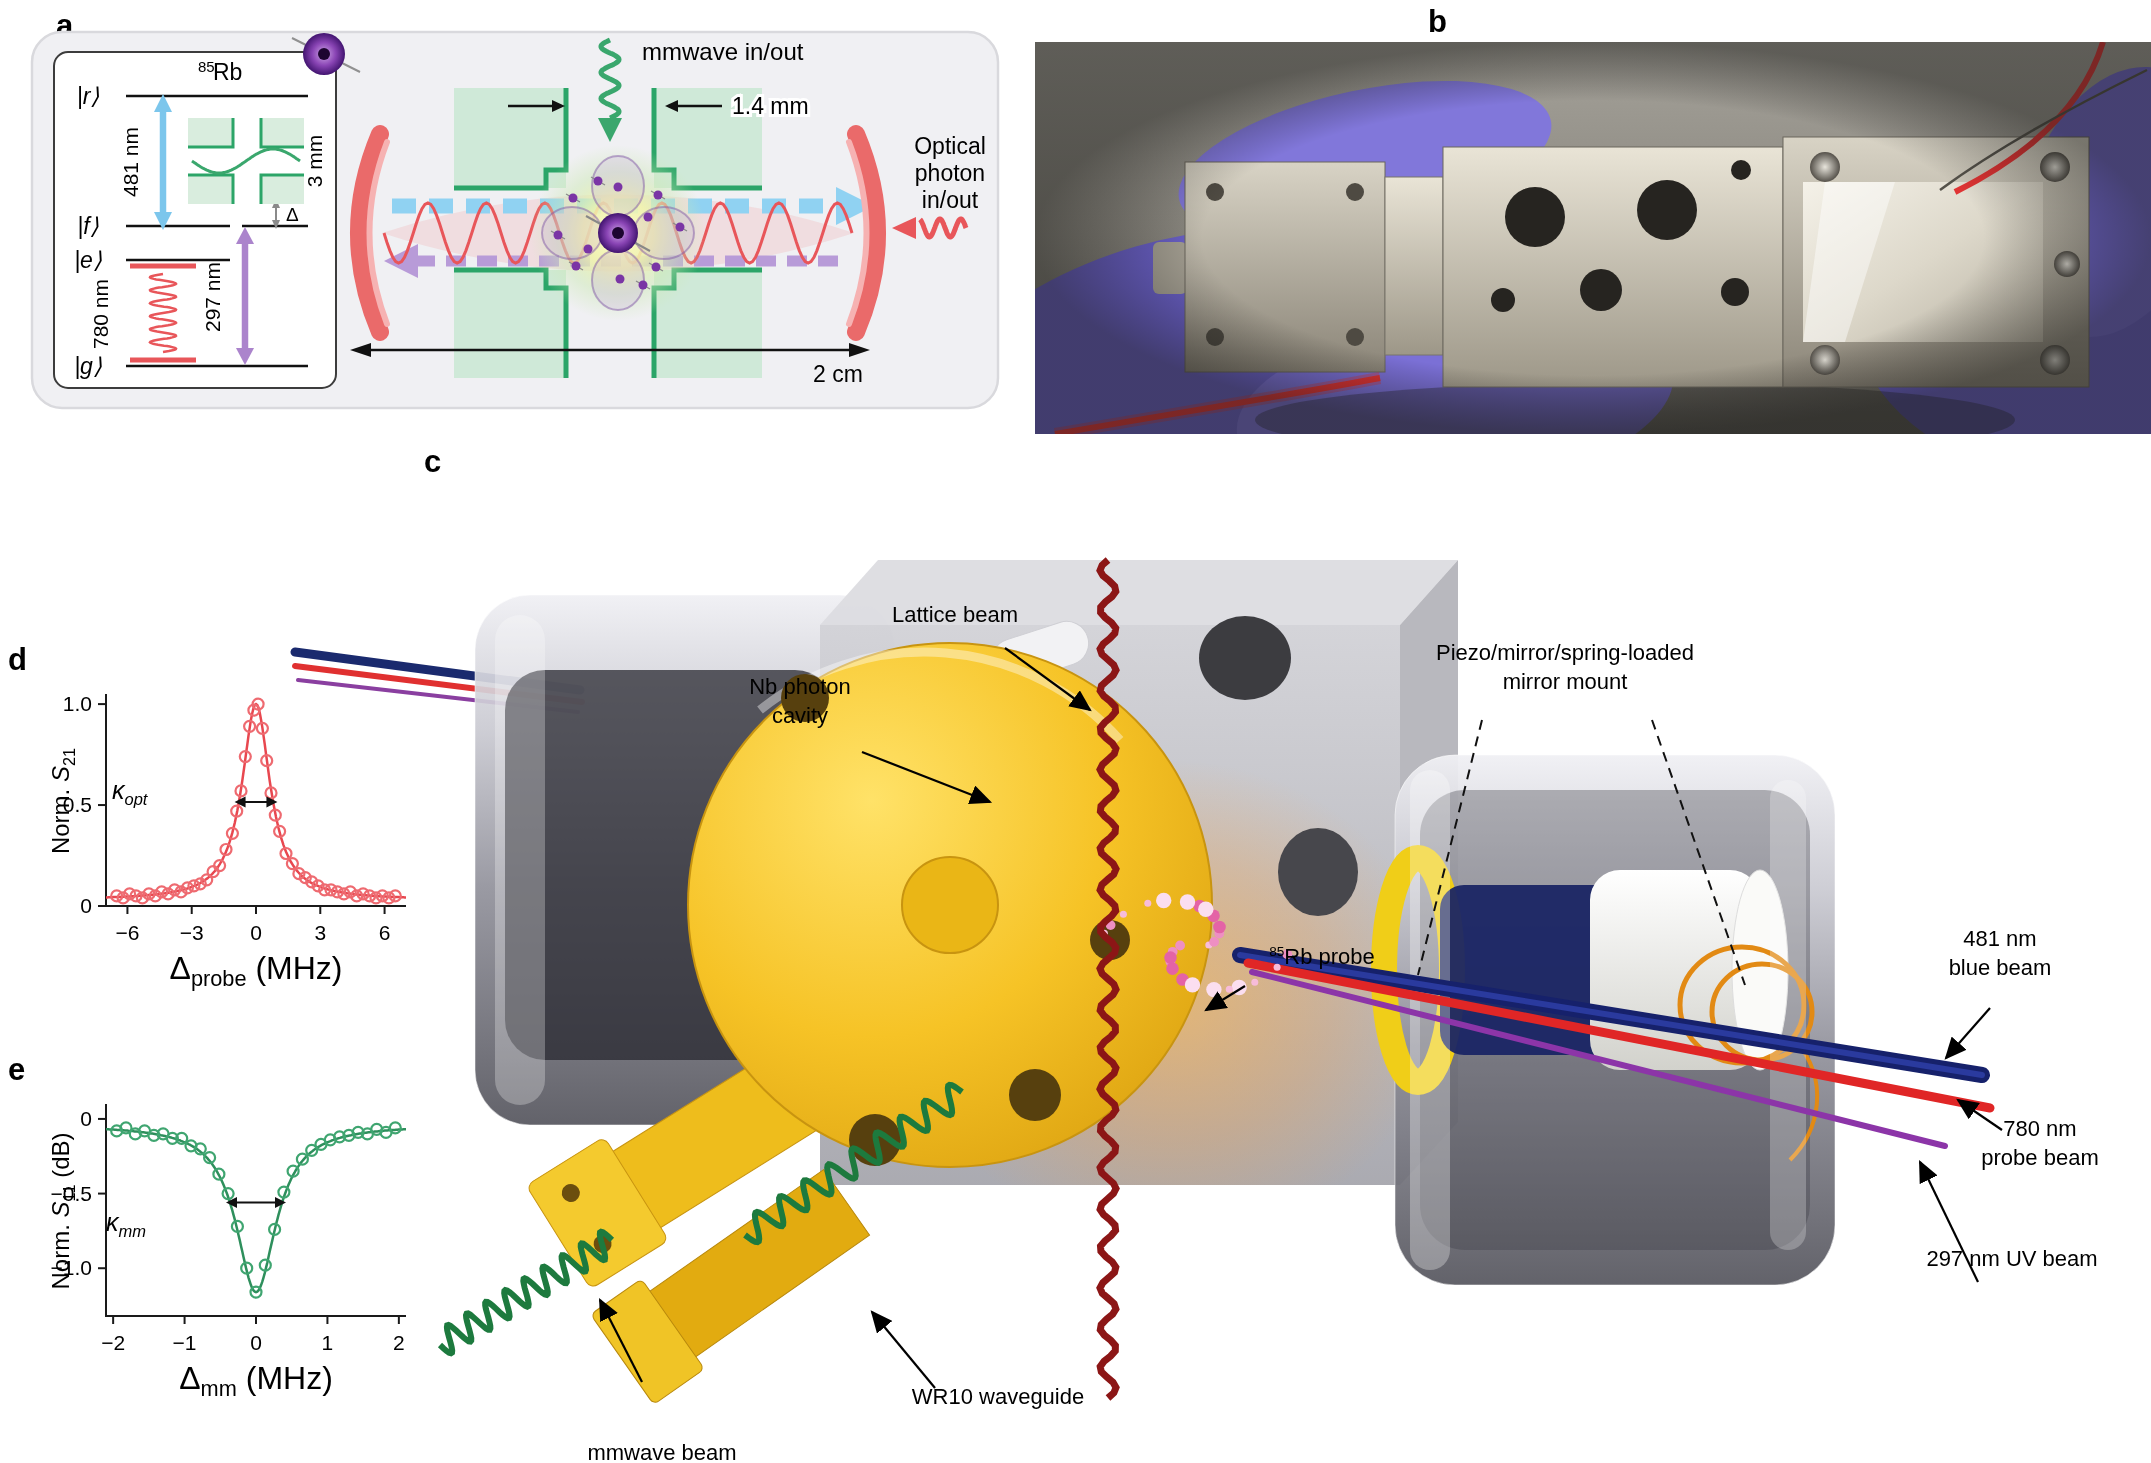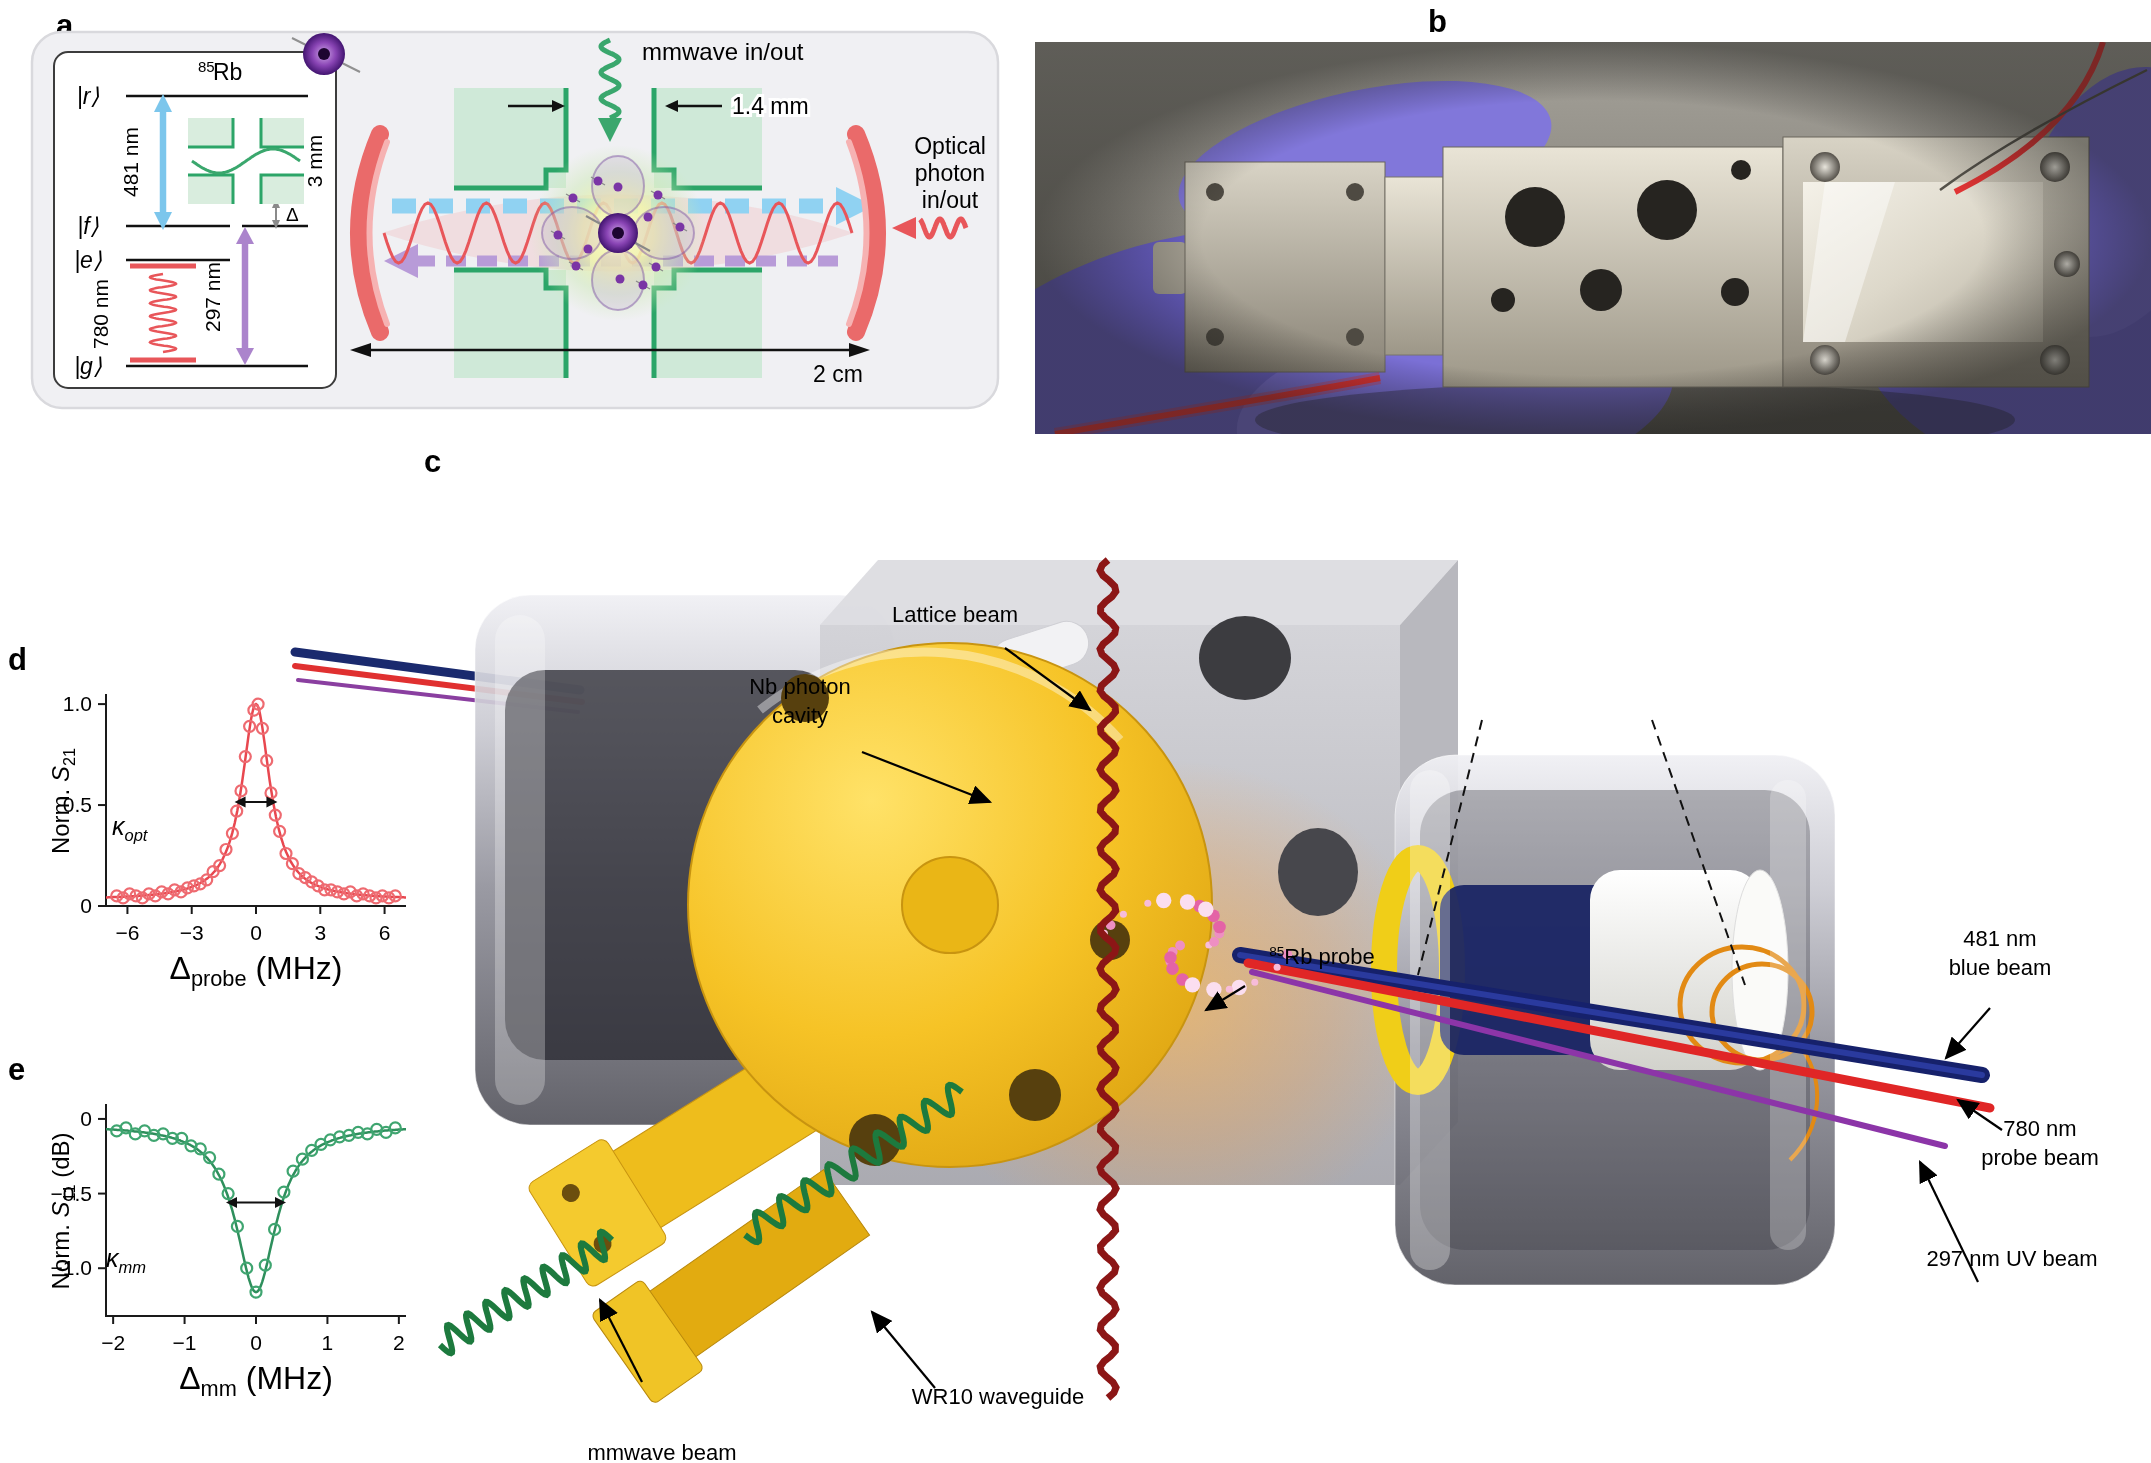--- a/index.html
+++ b/index.html
@@ -8,21 +8,21 @@
   svg text{font-family:"Liberation Sans",sans-serif;fill:#000;}
   .pl{position:absolute;font-weight:bold;font-size:31px;}
   .cl{position:absolute;font-size:22px;line-height:1.32;text-align:center;
       transform:translateX(-50%);white-space:nowrap;}
   .cl sup{font-size:62%;}
   .chart{position:absolute;width:400px;height:360px;}
   .ylab{position:absolute;left:-73px;top:136px;width:230px;height:30px;font-size:24px;
         text-align:center;transform:rotate(-90deg);}
   .xlab{position:absolute;left:86px;top:300px;width:300px;font-size:32px;text-align:center;}
   .ylab sub,.xlab sub{font-size:68%;}
-  .kap{position:absolute;font-size:25px;font-style:italic;margin-top:36px;}
+  .kap{position:absolute;font-size:25px;font-style:italic;}
   .kap sub{font-size:66%;}
 </style>
 </head>
 <body>
 
 <div id="root">
 
   <div class="pl" style="left:56px;top:8px">a</div>
   <div class="pl" style="left:1428px;top:4px">b</div>
   <div class="pl" style="left:424px;top:444px">c</div>
@@ -419,20 +419,24 @@
       <line x1="1688" y1="842" x2="1630" y2="722" marker-end="url(#mc-arrow)"></line>
       <line x1="352" y1="942" x2="310" y2="860" marker-end="url(#mc-arrow)"></line>
       <line x1="645" y1="948" x2="582" y2="872" marker-end="url(#mc-arrow)"></line>
     </g>
   </svg>
 
   <div class="cl" style="left:955px;top:600px"><span>Lattice beam</span></div>
   <div class="cl" style="left:800px;top:672px">
     <div>Nb photon</div>
       <div>cavity</div>
+  </div>
+  <div class="cl" style="left:1565px;top:638px">
+    <div>Piezo/mirror/spring-loaded</div>
+      <div>mirror mount</div>
   </div>
   <div class="cl" style="left:1322px;top:942px">
     <sup>85</sup><span>Rb probe</span>
   </div>
   <div class="cl" style="left:2000px;top:924px">
     <div>481 nm</div>
       <div>blue beam</div>
   </div>
   <div class="cl" style="left:2040px;top:1114px">
     <div>780 nm</div>

